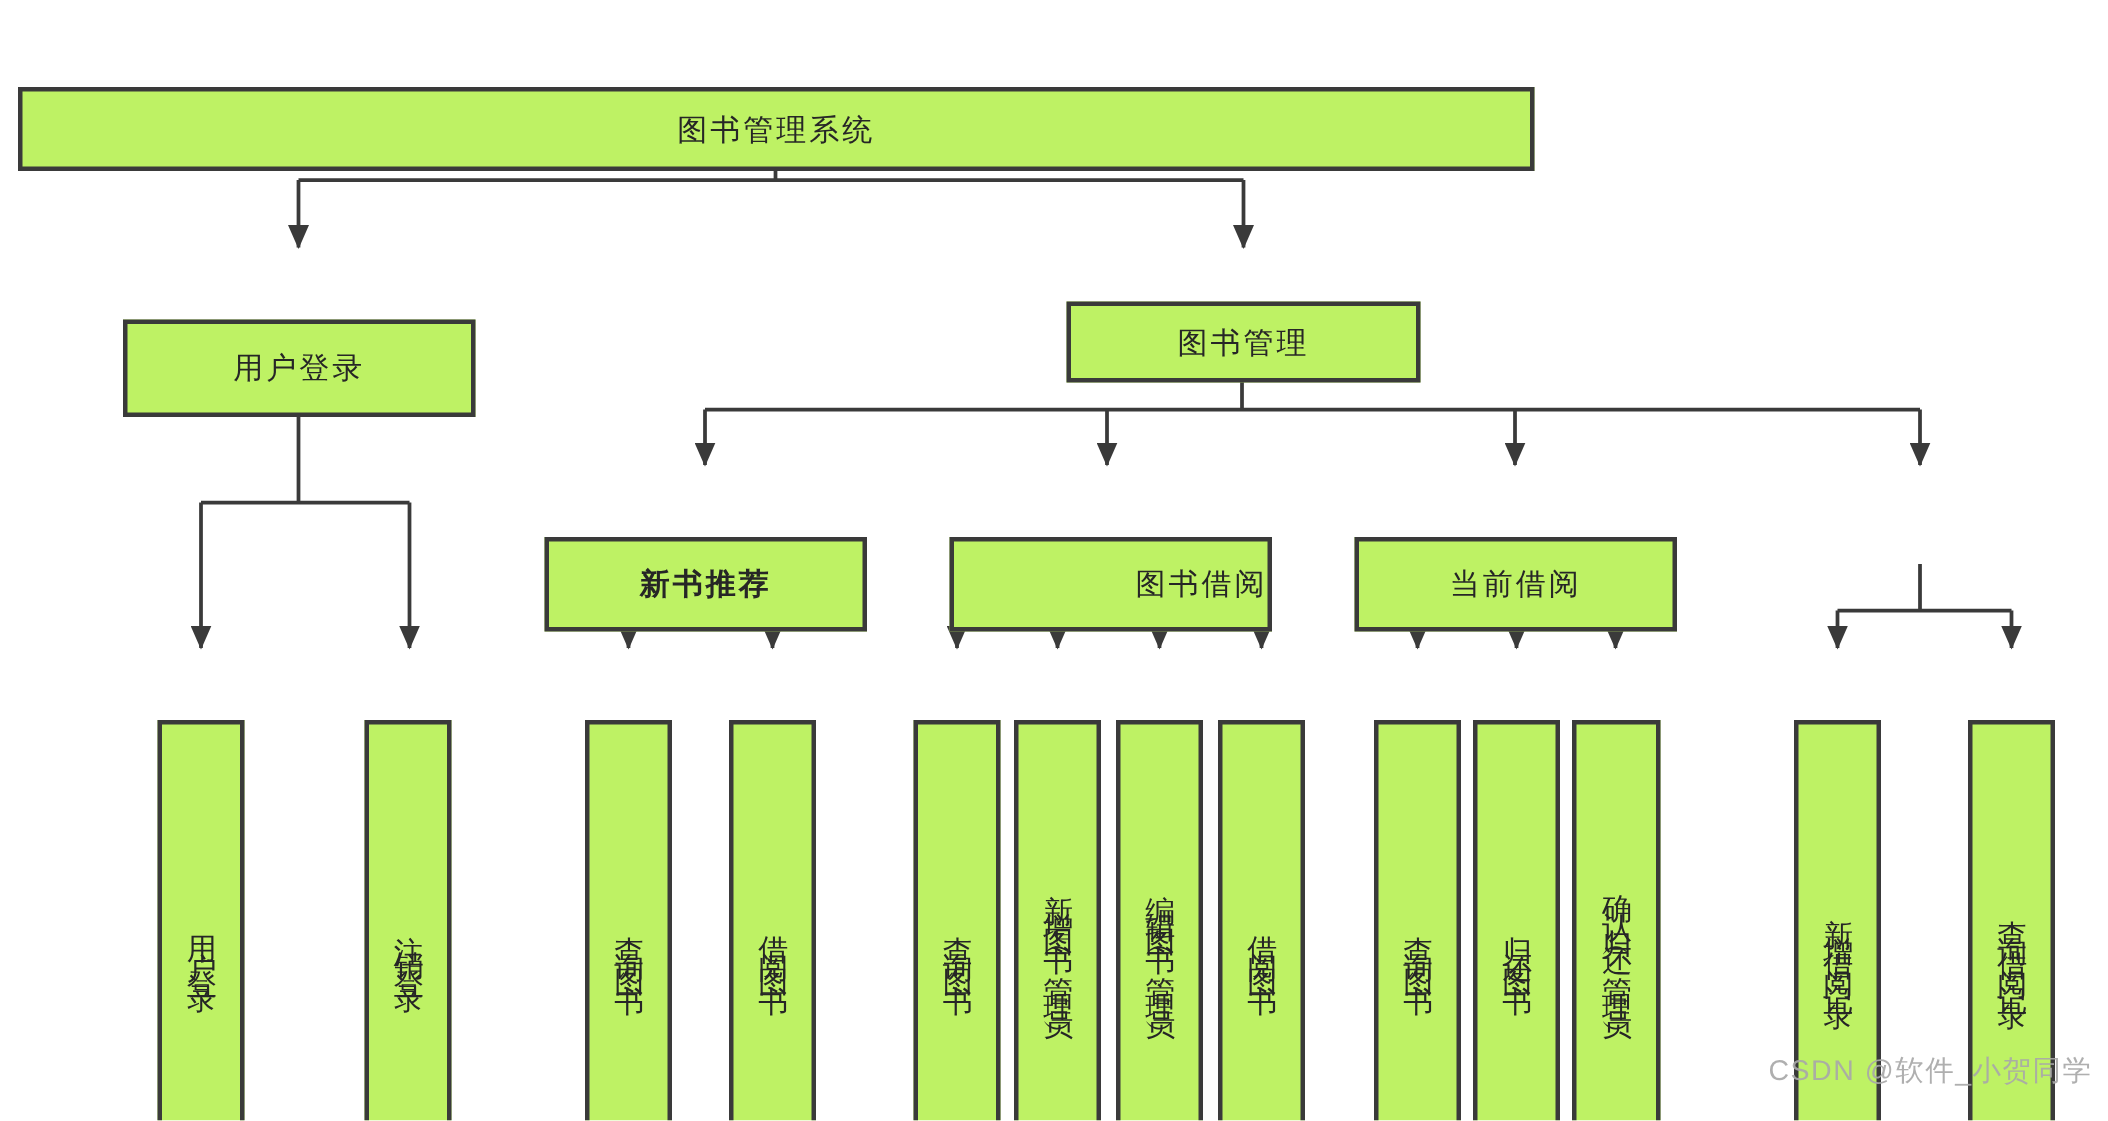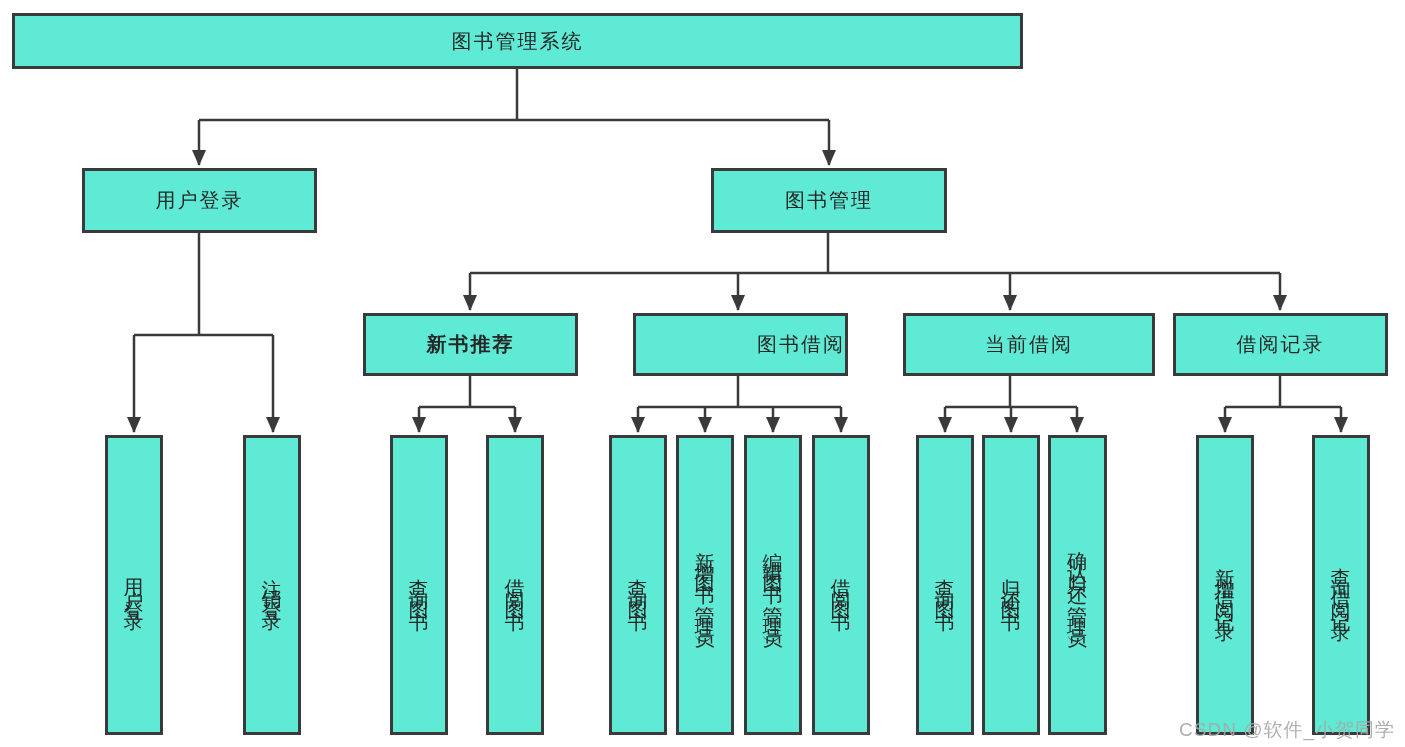--- a/index.html
+++ b/index.html
@@ -11,42 +11,43 @@
     font-family: "Liberation Sans", sans-serif;
     overflow: hidden;
   }
   .wires { position: absolute; left: 0; top: 0; width: 1405px; height: 747px; }
   .wires path { stroke: #3a3a3a; stroke-width: 2.5; fill: none; }
   .wires .arrowhead { fill: #3a3a3a; stroke: none; }
   .box {
     position: absolute;
     box-sizing: border-box;
     border: 3px solid #3a3a3a;
-    background: #5eead4;
+    background: #bef264;
     display: flex;
     align-items: center;
     justify-content: center;
     color: #262626;
+    margin-top: 45px;
   }
   .hlabel {
     font-size: 20px;
     letter-spacing: 2px;
     white-space: nowrap;
   }
   .vlabel {
     writing-mode: vertical-rl;
     text-orientation: mixed;
     font-size: 20px;
     letter-spacing: 11px;
     line-height: 1.1;
   }
   .watermark {
     position: absolute;
     right: 10px;
-    bottom: 4px;
+    bottom: 20px;
     font-size: 19px;
     letter-spacing: 1px;
     color: rgba(168, 168, 168, 0.92);
     z-index: 5;
     white-space: nowrap;
   }
 </style>
 </head>
 <body>
 
@@ -95,35 +96,32 @@
     <path d="M1341 407 V432" marker-end="url(#arw)"></path>
   </svg>
 
   <div class="box" style="left:12px; top:13px; width:1011px; height:56px;">
     <span class="hlabel">图书管理系统</span>
   </div>
 
   <div class="box" style="left:82px; top:168px; width:235px; height:65px;">
     <span class="hlabel">用户登录</span>
   </div>
-  <div class="box" style="left:711px; top:168px; width:236px; height:65px;">
+  <div class="box" style="left:711px; top:156px; width:236px; height:54px;">
     <span class="hlabel">图书管理</span>
   </div>
 
   <div class="box" style="left:363px; top:313px; width:215px; height:63px;font-weight:bold;">
     <span class="hlabel">新书推荐</span>
   </div>
   <div class="box" style="left:633px; top:313px; width:215px; height:63px;justify-content:flex-end;">
     <span class="hlabel">图书借阅</span>
   </div>
-  <div class="box" style="left:903px; top:313px; width:252px; height:63px;">
+  <div class="box" style="left:903px; top:313px; width:215px; height:63px;">
     <span class="hlabel">当前借阅</span>
-  </div>
-  <div class="box" style="left:1173px; top:313px; width:215px; height:63px;">
-    <span class="hlabel">借阅记录</span>
   </div>
 
   <div class="box" style="left:105px; top:435px; width:58px; height:300px;">
     <span class="vlabel">用户登录</span>
   </div>
   <div class="box" style="left:243px; top:435px; width:58px; height:300px;">
     <span class="vlabel">注销登录</span>
   </div>
 
   <div class="box" style="left:390px; top:435px; width:58px; height:300px;">

